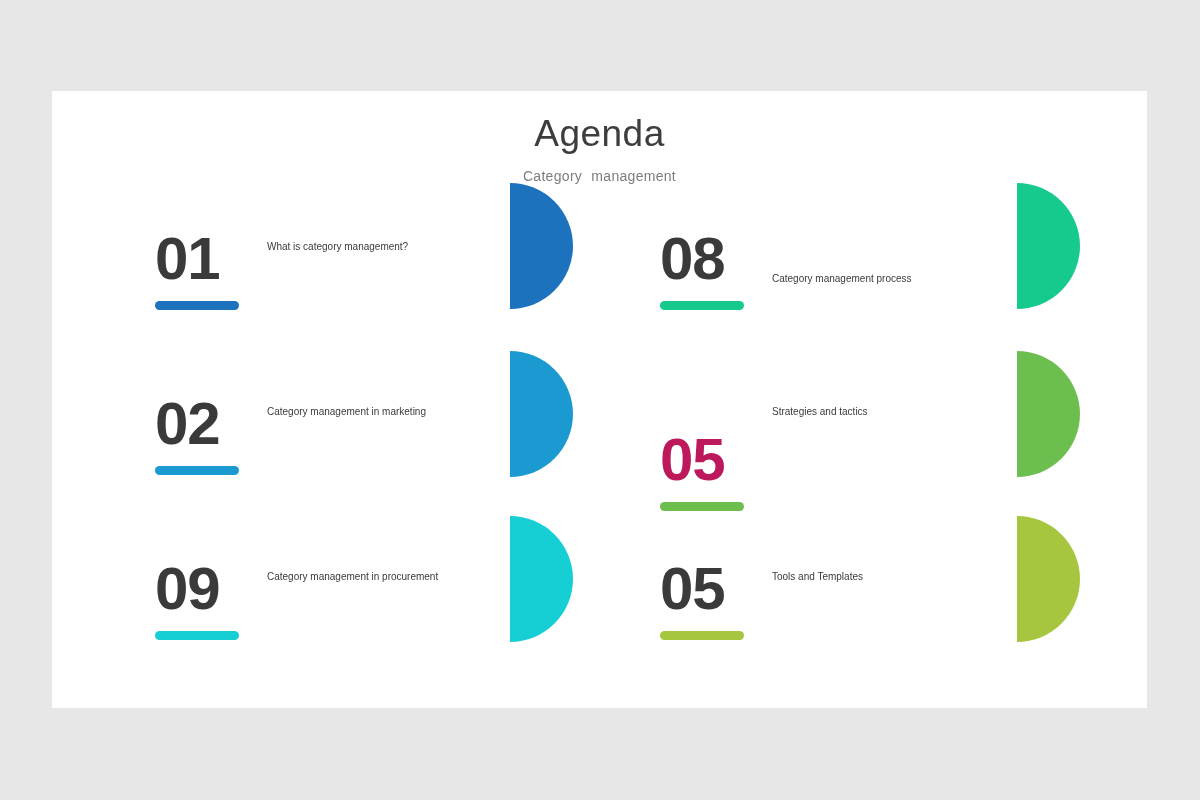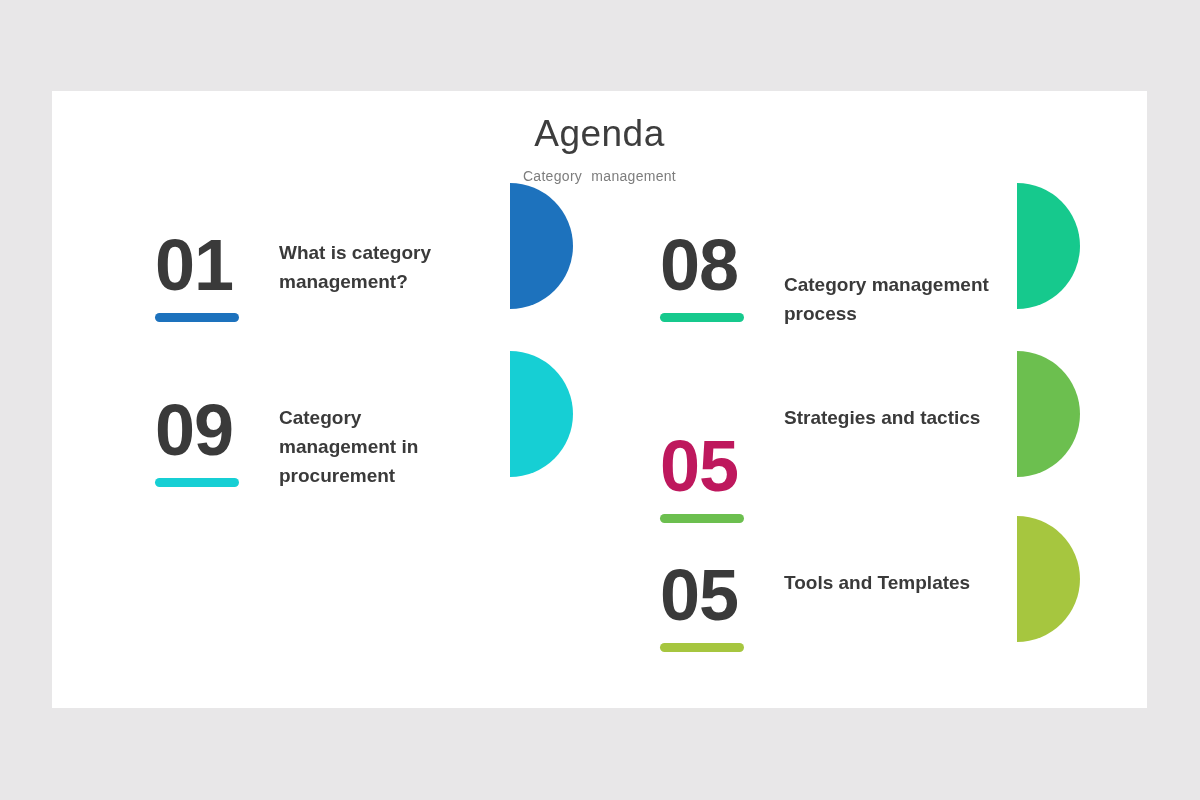--- a/index.html
+++ b/index.html
@@ -68,42 +68,42 @@
   }
 
   .item-number-block {
     position: absolute;
     left: 52px;
     top: 16px;
     width: 120px;
   }
 
   .item-number {
-    font-size: 72px;
+    font-size: 60px;
     font-weight: 700;
     color: #3a3a3a;
     letter-spacing: -1px;
     line-height: 1;
     font-family: "Liberation Sans", sans-serif;
   }
 
   .item-underline {
     margin-top: 12px;
     width: 84px;
     height: 9px;
     border-radius: 5px;
   }
 
   .item-text {
     position: absolute;
-    left: 176px;
+    left: 164px;
     top: 26px;
     width: 200px;
-    font-size: 19px;
-    font-weight: 700;
+    font-size: 10px;
+    font-weight: 400;
     color: #3a3a3a;
     line-height: 1.52;
   }
 
   
   #agenda-column-right .item-text { width: 210px; }
 
   
   .item-shape {
     position: absolute;
@@ -141,20 +141,28 @@
 
     <div class="agenda-item">
       <div class="item-number-block">
         <div class="item-number" style="color: rgb(58, 58, 58);">01</div>
         <div class="item-underline" style="background-color: rgb(29, 114, 189);"></div>
       </div>
       <div class="item-text" style="color: rgb(58, 58, 58);">What is category management?</div>
       <div class="item-shape" style="background-color: rgb(29, 114, 189);"></div>
     </div>
 
+    <div class="agenda-item">
+      <div class="item-number-block">
+        <div class="item-number" style="color: rgb(58, 58, 58);">02</div>
+        <div class="item-underline" style="background-color: rgb(27, 154, 209);"></div>
+      </div>
+      <div class="item-text" style="color: rgb(58, 58, 58);">Category management in marketing</div>
+      <div class="item-shape" style="background-color: rgb(27, 154, 209);"></div>
+    </div>
 
     <div class="agenda-item">
       <div class="item-number-block">
         <div class="item-number" style="color: rgb(58, 58, 58);">09</div>
         <div class="item-underline" style="background-color: rgb(22, 207, 212);"></div>
       </div>
       <div class="item-text" style="color: rgb(58, 58, 58);">Category management in procurement</div>
       <div class="item-shape" style="background-color: rgb(22, 207, 212);"></div>
     </div>
 

